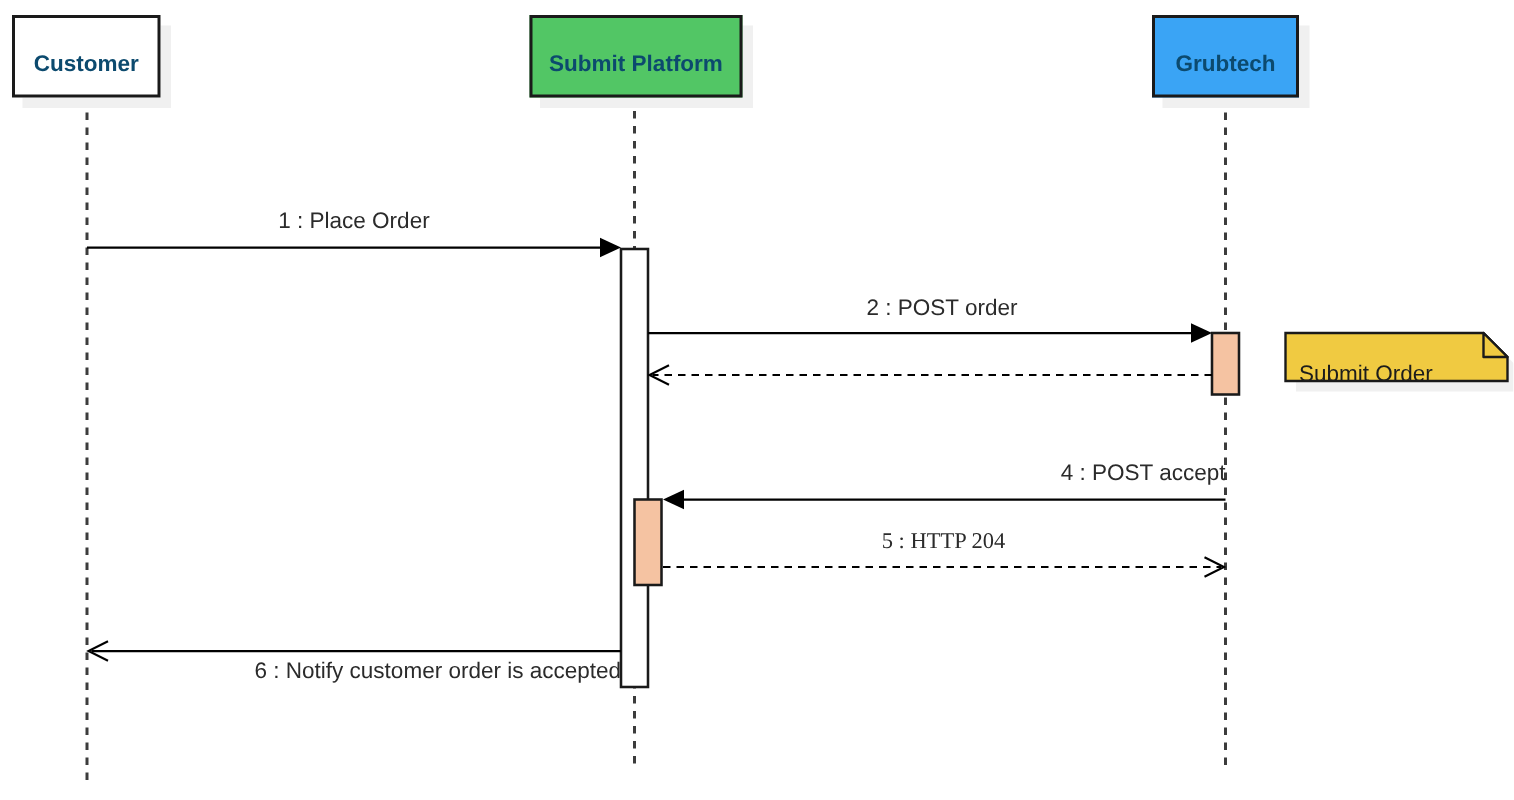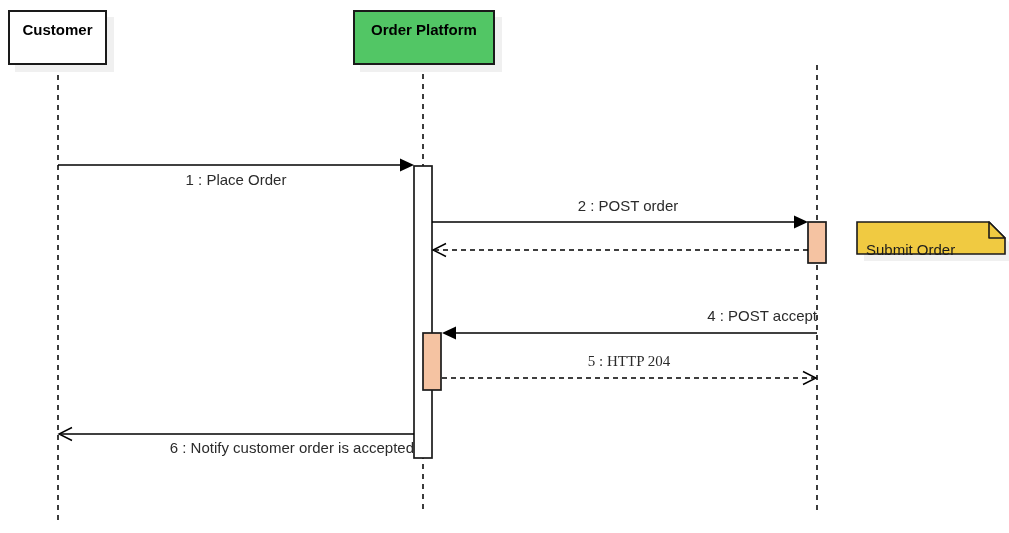--- a/index.html
+++ b/index.html
@@ -19,39 +19,39 @@
   .actor-box {
     position: absolute;
     top: 10px;
     height: 55px;
     box-sizing: border-box;
     border: 2px solid #1a1a1a;
     box-shadow: 7px 7px 0 0 #f0f0f0;
     display: flex;
     justify-content: center;
     align-items: flex-start;
-    padding-top: 9px;
+    padding-top: 22px;
     font-size: 15px;
     font-weight: bold;
-    color: #000000;
+    color: #0c4a6e;
     z-index: 2;
   }
   #actor-customer   { left: 8px;   width: 99px;  background: #ffffff; }
   #actor-orderplat  { left: 353px; width: 142px; background: #52C665; }
   #actor-grubtech   { left: 768px; width: 98px;  background: #3AA4F5; }
   .msg-label {
     position: absolute;
     font-size: 15px;
     color: #2b2b2b;
     text-align: center;
     line-height: 16px;
     white-space: nowrap;
     z-index: 2;
   }
-  .m1 { left: 58px;  top: 140px; width: 356px; margin-top: 32px; }
+  .m1 { left: 58px;  top: 140px; width: 356px; }
   .m2 { left: 440px; top: 198px; width: 376px; }
   .m3 { left: 433px; top: 255px; width: 375px; }
   .m4 { left: 442px; top: 308px; width: 375px; text-align: right; }
   .m5 { left: 442px; top: 353px; width: 374px; font-family: Liberation Serif, serif; }
   .m6 { left: 59px;  top: 440px; width: 355px; text-align: right; }
   #note-label {
     position: absolute;
     left: 866px;
     top: 229px;
     font-size: 15px;
@@ -96,21 +96,24 @@
     <path d="M803,371.5 L816,378 L803,384.5" fill="none" stroke="#000000" stroke-width="1.4"></path>
 
     <line x1="414" y1="434" x2="61" y2="434" stroke="#000000" stroke-width="1.5"></line>
     <path d="M72,427.5 L59,434 L72,440.5" fill="none" stroke="#000000" stroke-width="1.4"></path>
   </svg>
 
   <div id="actor-customer" class="actor-box">
     <span>Customer</span>
   </div>
   <div id="actor-orderplat" class="actor-box">
-    <span>Order Platform</span>
+    <span>Submit Platform</span>
+  </div>
+  <div id="actor-grubtech" class="actor-box">
+    <span>Grubtech</span>
   </div>
 
   <div class="msg-label m1">1 : Place Order</div>
   <div class="msg-label m2">2 : POST order</div>
   <div class="msg-label m4">4 : POST accept</div>
   <div class="msg-label m5">5 : HTTP 204</div>
   <div class="msg-label m6">6 : Notify customer order is accepted</div>
 
   <div id="note-label">Submit Order</div>
 

